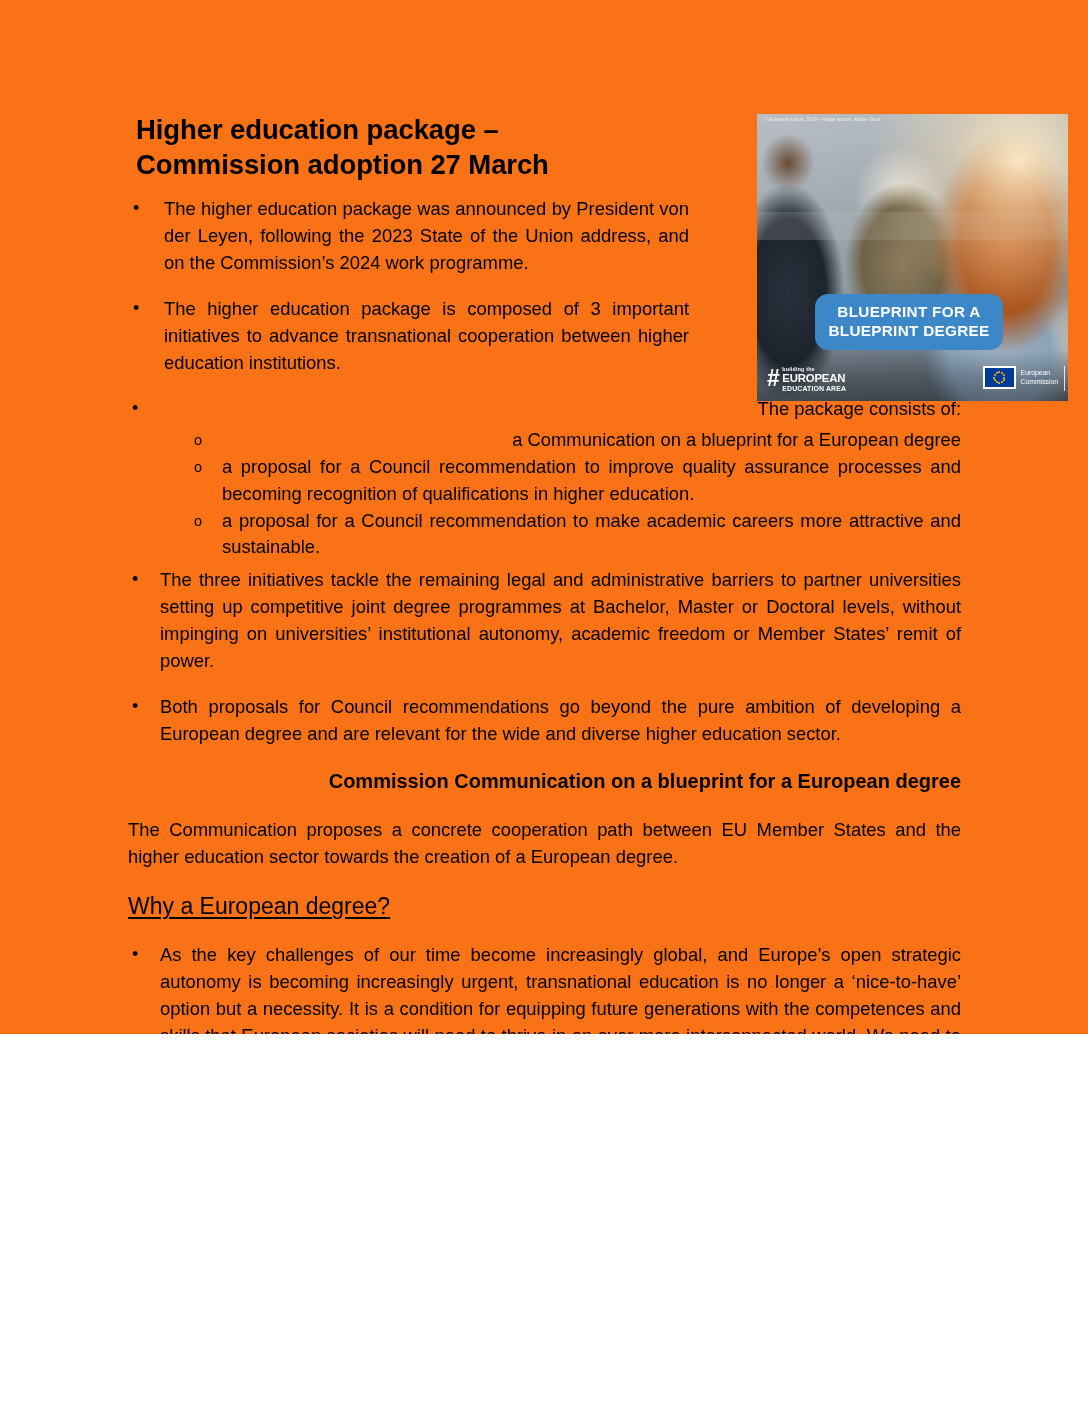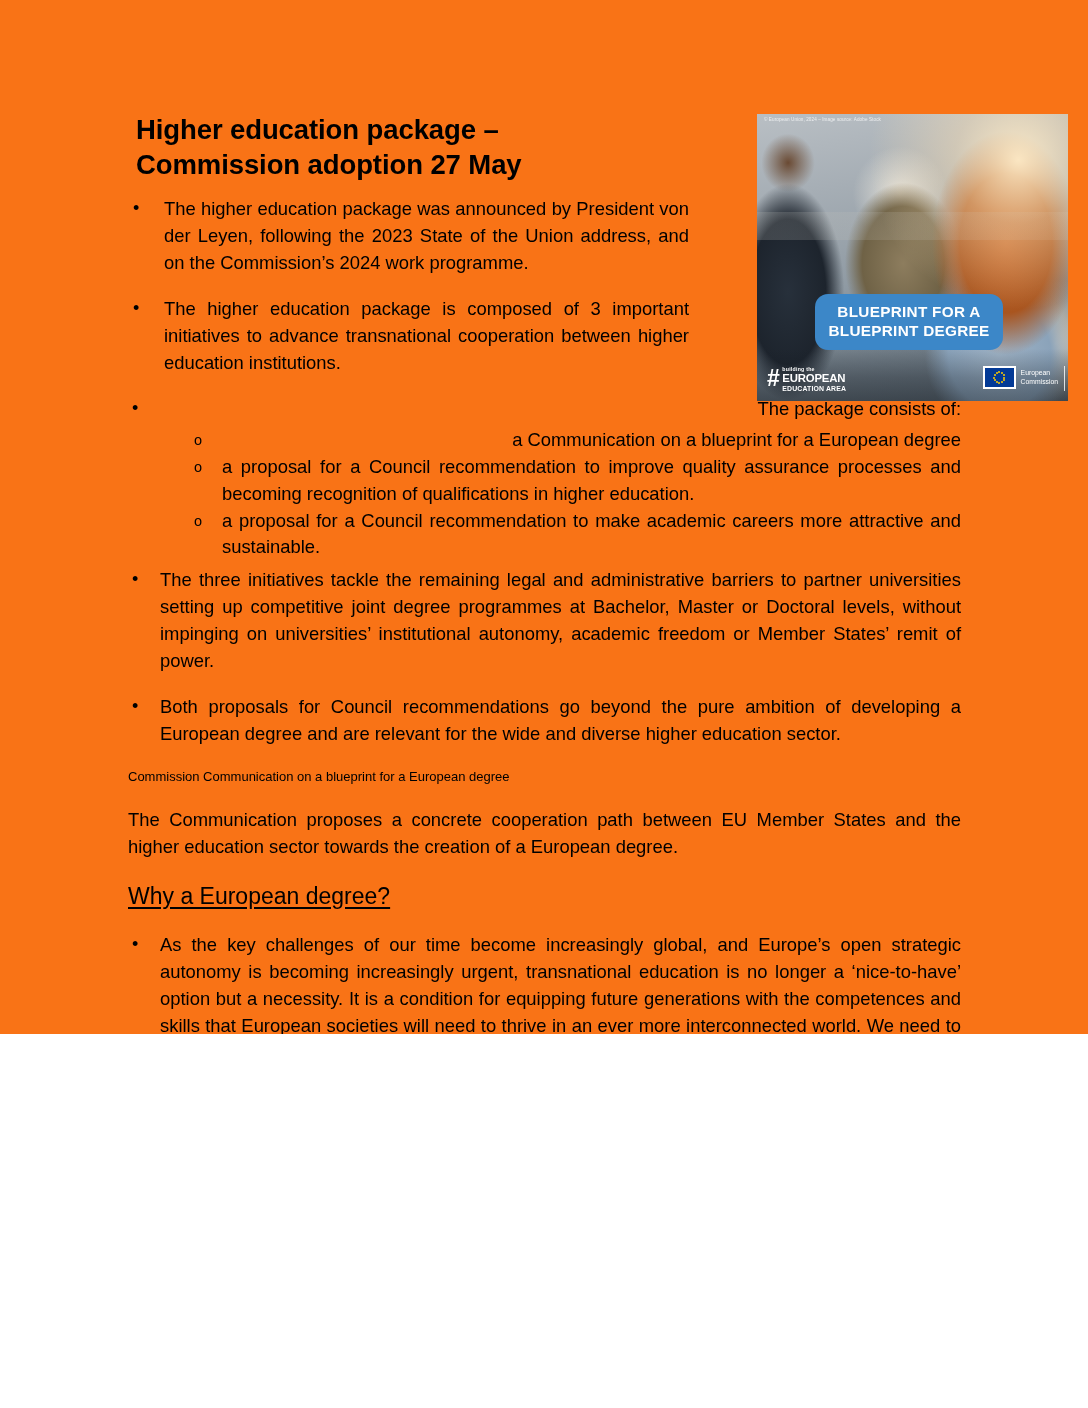--- a/index.html
+++ b/index.html
@@ -234,24 +234,25 @@
     position: absolute;
     left: 66px;
     top: 0;
     font-size: 14.5px;
     line-height: 1.86;
   }
 
   .nojustify { text-align: right; }
 
   .heading-bold {
-    font-size: 13px;
-    line-height: 1.465;
-    font-weight: normal;
+    font-size: 20px;
+    line-height: 1.465;
+    font-weight: bold;
     margin-bottom: 18px;
+    text-align: right;
   }
   .para {
     font-size: 18.4px;
     line-height: 1.465;
     text-align: justify;
     margin-bottom: 19px;
     margin-top: 21px;
   }
   .subhead-underline {
     font-size: 23px;
@@ -263,21 +264,21 @@
   }
   .gap-sm { height: 6px; }
 </style>
 </head>
 <body>
 
 <div class="page">
 
   <div class="doc-title">
     <span class="tline">Higher education package –</span>
-    <span class="tline">Commission adoption 27 May</span>
+    <span class="tline">Commission adoption 27 March</span>
   </div>
 
   <div class="promo">
     <div class="promo-photo"></div>
     <div class="promo-blurbar"></div>
     <div class="promo-credit">© European Union, 2024 – Image source: Adobe Stock</div>
 
     <div class="promo-badge">
       <span class="bline">BLUEPRINT FOR A</span>
       <span class="bline">BLUEPRINT DEGREE</span>

